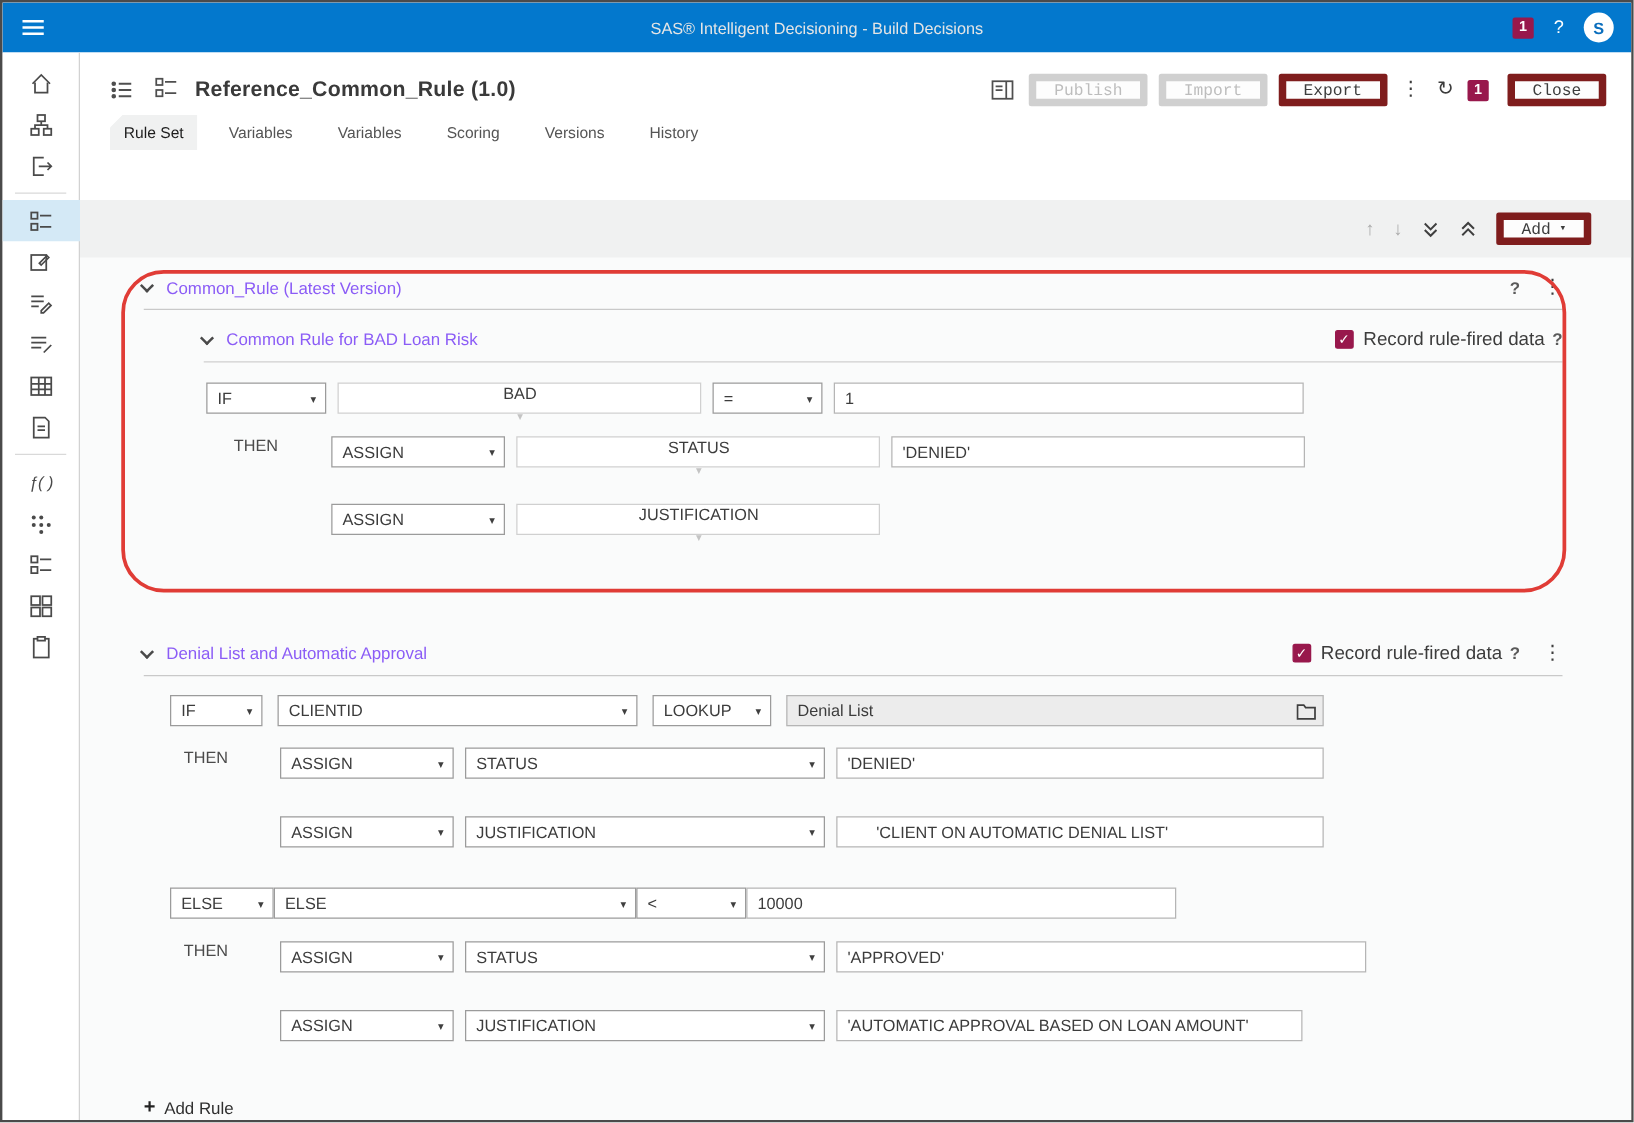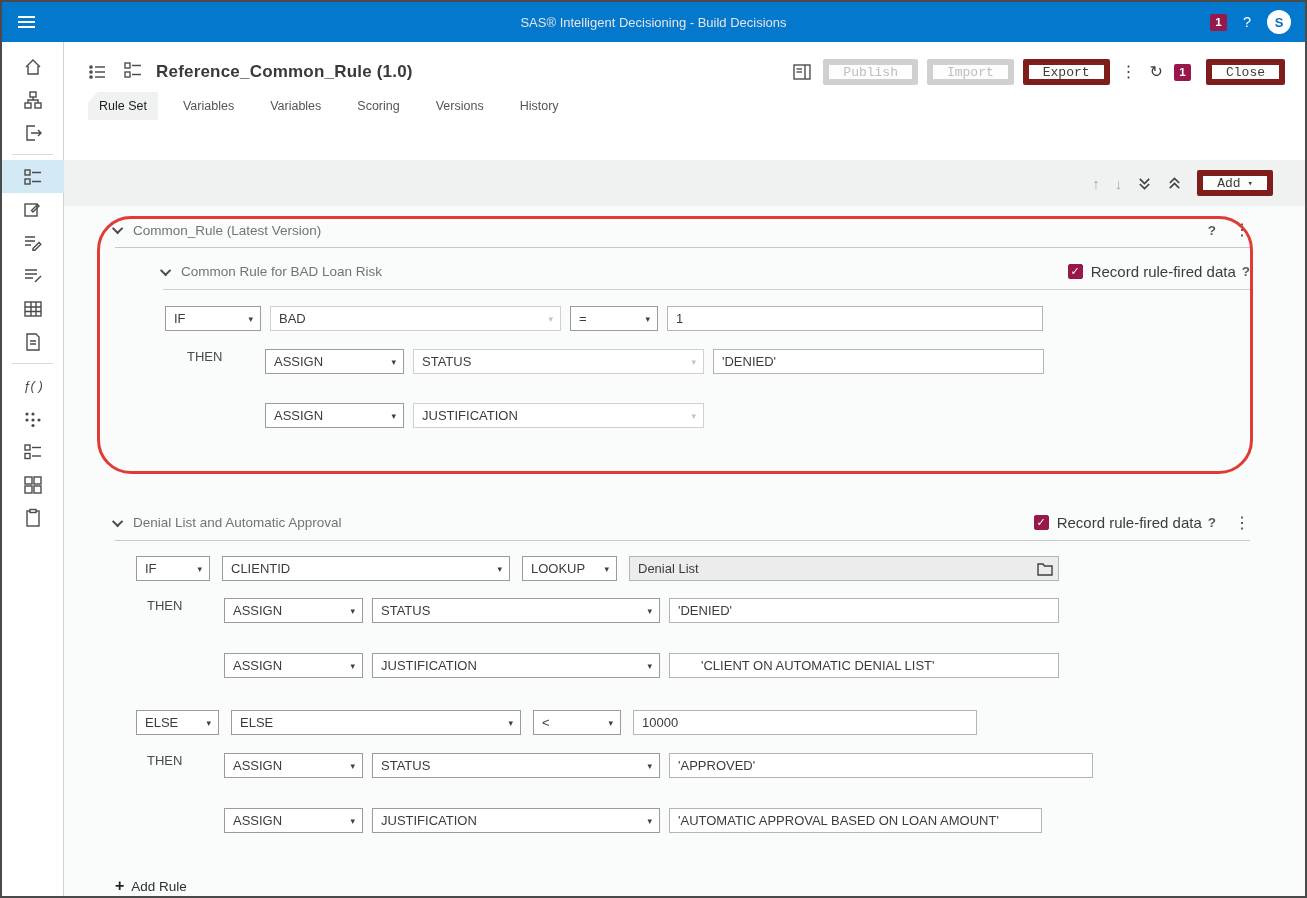--- a/index.html
+++ b/index.html
@@ -48,35 +48,35 @@
   .toolbar-strip { height:46px; background:#f0f1f1; display:flex; align-items:center; justify-content:flex-end; gap:15px; padding-right:32px; }
   .arrow-dim { font-size:15px; color:#ababab; }
   .tool-icon { cursor:pointer; display:flex; align-items:center; }
   .add-btn { display:flex; align-items:center; gap:7px; }
   .add-btn .caret { font-size:9px; color:#3f3f3f; }
 
   .annotation { position:absolute; left:33px; top:56px; width:1156px; height:258px; border:3px solid #e03c36; border-radius:34px; pointer-events:none; z-index:5; }
 
   .section { margin:0 55px 0 51px; }
   .sec-head { display:flex; align-items:center; padding-bottom:9px; border-bottom:1px solid #c9c9c9; }
-  .sec-title { font-size:13.5px; color:#737373; margin-left:10px; }
+  .sec-title { font-size:13.5px; color:#8b5cf6; margin-left:10px; }
   .sec-right { margin-left:auto; display:flex; align-items:center; gap:18px; }
   .chev { display:inline-block; width:8px; height:8px; border-left:2px solid #4a4a4a; border-bottom:2px solid #4a4a4a; transform:rotate(-45deg) translateY(-2px); cursor:pointer; }
   .qmark { font-size:13.5px; color:#5a5a5a; font-weight:bold; cursor:pointer; }
 
   .checkbox { width:15px; height:15px; background:#98184c; border:1px solid #98184c; border-radius:2px; color:#fff; font-size:11px; display:flex; align-items:center; justify-content:center; cursor:pointer; }
   .cb-label { font-size:15px; color:#3c3c3c; margin:0 6px 0 8px; }
 
   .subsec-head { display:flex; align-items:center; margin-left:48px; padding:15px 0 9px 0; border-bottom:1px solid #cfcfcf;justify-content:space-between; }
 
   .row { display:flex; align-items:flex-start; height:25px; }
   .then-lbl { font-size:13px; color:#4a4a4a; }
   .sel { height:25px; background:#fff; border:1px solid #9b9b9b; display:flex; align-items:center; justify-content:space-between; gap:6px; padding:0 7px 0 8px; font-size:13px; color:#3c3c3c; cursor:pointer; flex:none; }
   .sel .caret { font-size:9px; color:#3f3f3f; }
-  .sel.muted { border-color:#d0d0d0; }
+  .sel.muted { border-color:#d0d0d0;flex-direction:column; }
   .sel.muted .caret { color:#c4c4c4; }
   .val { height:25px; border:1px solid #b5b5b5; background:#fff; font-family:"Liberation Sans",sans-serif; font-size:13px; color:#3c3c3c; padding:0 8px; flex:none; outline:none; }
   .lookupfield { background:#ececec; display:flex; align-items:center; justify-content:space-between; padding-right:5px; cursor:pointer; }
   .folder { display:flex; align-items:center; cursor:pointer; }
 
   .add-rule { display:flex; align-items:center; gap:7px; margin:44px 0 0 0; cursor:pointer; }
   .add-rule .plus { font-size:16px; font-weight:bold; color:#222; }
   .add-rule .lbl { font-size:13.5px; color:#2f2f2f; }
 </style>
 </head>
@@ -419,21 +419,21 @@
               <span>ASSIGN</span>
               <span class="caret">▾</span>
             </div>
           <div class="sel" style="width:288px">
               <span>JUSTIFICATION</span>
               <span class="caret">▾</span>
             </div>
           <input class="val" style="width: 390px; padding-left: 31px;" value="'CLIENT ON AUTOMATIC DENIAL LIST'">
         </div>
 
-        <div class="row" style="margin:32px 0 18px 21px; gap:12px">
+        <div class="row" style="margin:32px 0 18px 21px; gap:0">
           <div class="sel" style="width:83px">
               <span>ELSE</span>
               <span class="caret">▾</span>
             </div>
           <div class="sel" style="width:290px">
               <span>ELSE</span>
               <span class="caret">▾</span>
             </div>
           <div class="sel" style="width:88px">
               <span>&lt;</span>

